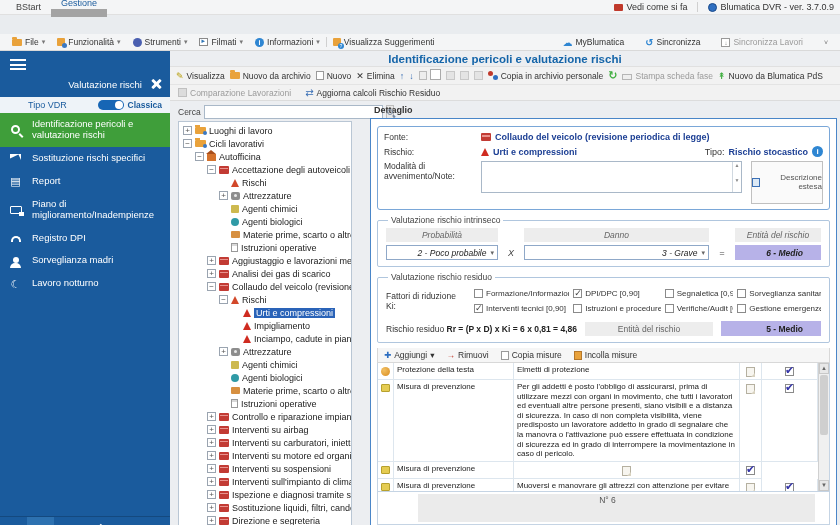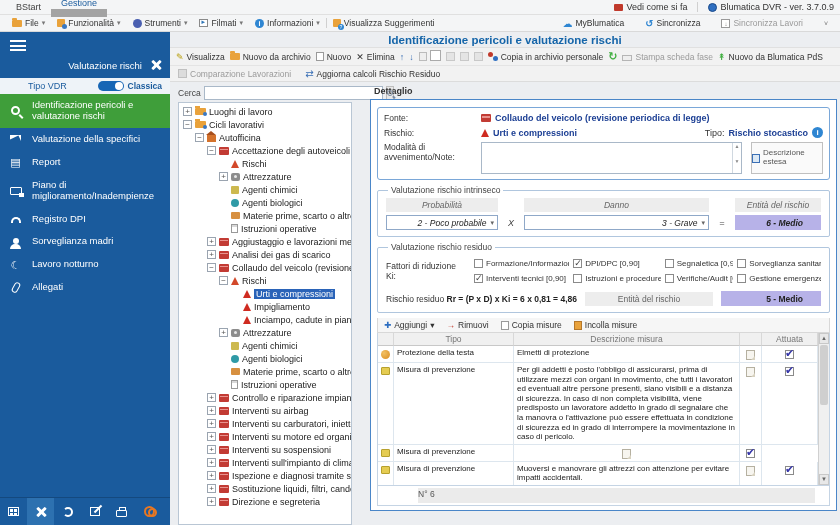--- a/index.html
+++ b/index.html
@@ -7,21 +7,21 @@
 
   
   .titlebar { height:15px; background:#f4f5f6; border-bottom:1px solid #e0e0e0; display:flex; align-items:center; padding:0 6px; font-size:9px; }
   .ttab { padding:1px 10px; color:#444; }
   .ttab.active { color:#1a5b9d; border-bottom:8px solid #a3a3a3; }
   .titlebar .tright { margin-left:auto; display:flex; align-items:center; gap:10px; color:#333; }
   .tr-item { display:flex; align-items:center; gap:3px; }
   .vsep { width:1px; height:10px; background:#d0d0d0; }
 
   
-  .menubar { height:17px; background:#f4f5f6; border-bottom:1px solid #d9d9d9; display:flex; align-items:center; padding:0 6px; font-size:8.5px; color:#333; }
+  .menubar { height:17px; background:#f4f5f6; border-bottom:1px solid #d9d9d9; display:flex; align-items:center; padding:0 6px; font-size:8.5px; color:#333;margin-top:19px; }
   .mitem { display:flex; align-items:center; gap:3px; padding:1px 6px; }
   .mitem .dar { color:#777; font-size:7px; }
   .menubar .mright { margin-left:auto; display:flex; align-items:center; gap:9px; }
   .dis { color:#9a9a9a !important; }
 
   
   .ic { display:inline-block; flex:none; }
   .ic-folder { width:10px; height:7px; background:#e9a23b; border-radius:1px; position:relative; }
   .ic-folder::before { content:""; position:absolute; top:-2px; left:0; width:5px; height:2px; background:#e9a23b; border-radius:1px 1px 0 0; }
   .ic-func { width:8px; height:8px; background:#e9a23b; border-radius:1px; position:relative; }
@@ -149,21 +149,21 @@
 
   .info-box { border:1px solid #7aa7d8; border-radius:3px; padding:5px 6px; display:flex; flex-direction:column; gap:4px; }
   .irow { display:flex; align-items:center; gap:5px; }
   .ilabel { width:92px; flex:none; color:#333; font-size:8.5px; }
   .ival { font-weight:bold; color:#1c3f94; font-size:9px; display:flex; align-items:center; gap:4px; }
   .tipo-right { margin-left:auto; display:flex; align-items:center; gap:4px; }
   .ic-infoc { width:11px; height:11px; border-radius:50%; background:#2f86d2; color:#fff; font-size:8px; font-weight:bold; text-align:center; line-height:11px; }
   .note-area { flex:1; height:32px; background:#fff; border:1px solid #a9b8c8; position:relative; }
   .spin { position:absolute; right:0; top:0; bottom:0; width:9px; border-left:1px solid #d0d8e0; display:flex; flex-direction:column; }
   .spin span { flex:1; font-size:5px; color:#888; text-align:center; line-height:7px; }
-  .desc-btn { width:72px; height:32px; margin-left:4px; border:1px solid #c0c0c0; background:#fafafa; display:flex; align-items:center; justify-content:center; gap:3px; text-align:left; color:#555; font-size:8px; line-height:1.1; }
+  .desc-btn { width:72px; height:43px; margin-left:4px; border:1px solid #c0c0c0; background:#fafafa; display:flex; align-items:center; justify-content:center; gap:3px; text-align:right; color:#555; font-size:8px; line-height:1.1; }
   .ic-descpage { width:8px; height:9px; background:#dce9f5; border:1px solid #3a6fb5; flex:none; }
 
   fieldset { border:1px solid #b0c6de; border-radius:2px; padding:3px 8px 6px; }
   legend { font-size:8.5px; color:#444; padding:0 3px; margin-left:2px; }
   .grid-int { display:grid; grid-template-columns:112px 18px 185px 18px 1fr; align-items:center; column-gap:4px; row-gap:3px;font-style:italic; }
   .colhead { background:#ededed; color:#666; text-align:center; font-size:8.5px; padding:2px 0; }
   .op { text-align:center; color:#444; font-size:9px; }
   .dd { height:15px; border:1px solid #8fa8c8; background:#fff; display:flex; align-items:center; justify-content:flex-end; gap:4px; padding:0 3px; font-size:8.5px; color:#222; }
   .dd .dar { color:#666; font-size:7px; }
   .ent { height:15px; background:#b7b2e8; display:flex; align-items:center; justify-content:flex-end; padding:0 18px; font-weight:bold; font-size:8.5px; color:#222; }
@@ -197,21 +197,21 @@
   .rico-prevention { width:10px; height:8px; background:#e5cc52; border:1px solid #b7a12e; border-radius:1px; }
   .noteic { width:9px; height:10px; background:#f7f5ef; border:1px solid #b5b0a0; position:relative; }
   .noteic::after { content:""; position:absolute; right:-1px; bottom:-1px; width:0; height:0; border-left:4px solid transparent; border-bottom:4px solid #d8d2c0; }
   .chk { width:9px; height:9px; border:1px solid #8a8a8a; background:#fff; position:relative; }
   .chk.on::after { content:"✔"; position:absolute; left:-1px; top:-4px; font-size:11px; color:#3535a8; }
   .vscroll { position:absolute; right:0; top:0; bottom:0; width:11px; background:#f0f0f0; border-left:1px solid #d0d0d0; display:flex; flex-direction:column; }
   .varr { height:11px; border:1px solid #c8c8c8; background:#e8e8e8; font-size:6px; color:#666; text-align:center; line-height:9px; }
   .vthumb { flex:none; height:60px; margin:1px; background:#cfcfcf; border-radius:2px; }
   .vspace { flex:1; }
   .tfoot { border:1px solid #c5d4e4; border-top:none; background:#fff; padding:2px 14px 2px 40px; }
-  .tfoot .bar { background:#ebebeb; text-align:left; color:#555; font-size:8.5px; padding:1px 18px 4px 0; }
+  .tfoot .bar { background:#ebebeb; text-align:center; color:#555; font-size:8.5px; padding:1px 18px 17px 0; }
 </style>
 </head>
 <body>
 
 <div class="titlebar">
   <div class="ttab">BStart</div>
   <div class="ttab active">Gestione</div>
   <div class="tright">
     <div class="tr-item">
       <span class="ic ic-video"></span>
@@ -294,21 +294,21 @@
       <div class="nav-item active">
           <span class="nico">
             <span class="mag"></span>
           </span>
           <span>Identificazione pericoli e valutazione rischi</span>
         </div>
       <div class="nav-item">
           <span class="nico">
             <span class="sq-diag"></span>
           </span>
-          <span>Valutazione della specifici</span>
+          <span>Sostituzione rischi specifici</span>
         </div>
       <div class="nav-item">
           <span class="nico">
             <span class="g-report">▤</span>
           </span>
           <span>Report</span>
         </div>
       <div class="nav-item">
           <span class="nico">
             <span class="scr"></span>
@@ -325,26 +325,20 @@
           <span class="nico">
             <span class="person"></span>
           </span>
           <span>Sorveglianza madri</span>
         </div>
       <div class="nav-item">
           <span class="nico">
             <span class="moon">☾</span>
           </span>
           <span>Lavoro notturno</span>
-        </div>
-      <div class="nav-item">
-          <span class="nico">
-            <span class="clip"></span>
-          </span>
-          <span>Allegati</span>
         </div>
     </div>
     <div class="side-bottom">
       <div class="sb-cell">
           <span class="bld"></span>
         </div>
       <div class="sb-cell active">
           <span class="xtool"></span>
         </div>
       <div class="sb-cell">
@@ -706,27 +700,20 @@
                   <span class="mt-page"></span>
                   <span>Copia misure</span>
                 </div>
               <div class="tbtn">
                   <span class="mt-paste"></span>
                   <span>Incolla misure</span>
                 </div>
             </div>
             <div class="tablewrap">
               <div class="tbl">
-                <div class="thead">
-                  <div></div>
-                  <div>Tipo</div>
-                  <div>Descrizione misura</div>
-                  <div></div>
-                  <div>Attuata</div>
-                </div>
                 <div id="misure-body">
                     <div class="trow2">
                       <div class="c-ico">
                         <span class="rico-dpi"></span>
                       </div>
                       <div>Protezione della testa</div>
                       <div>Elmetti di protezione</div>
                       <div class="c-note">
                         <span class="noteic"></span>
                       </div>

